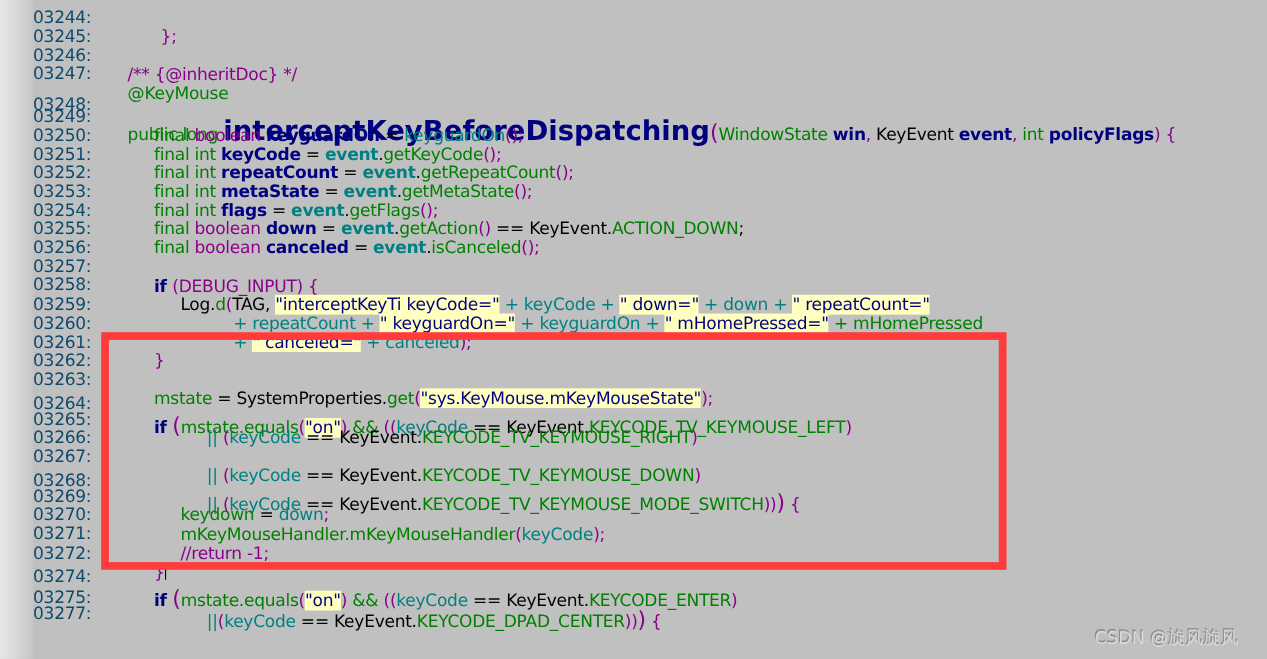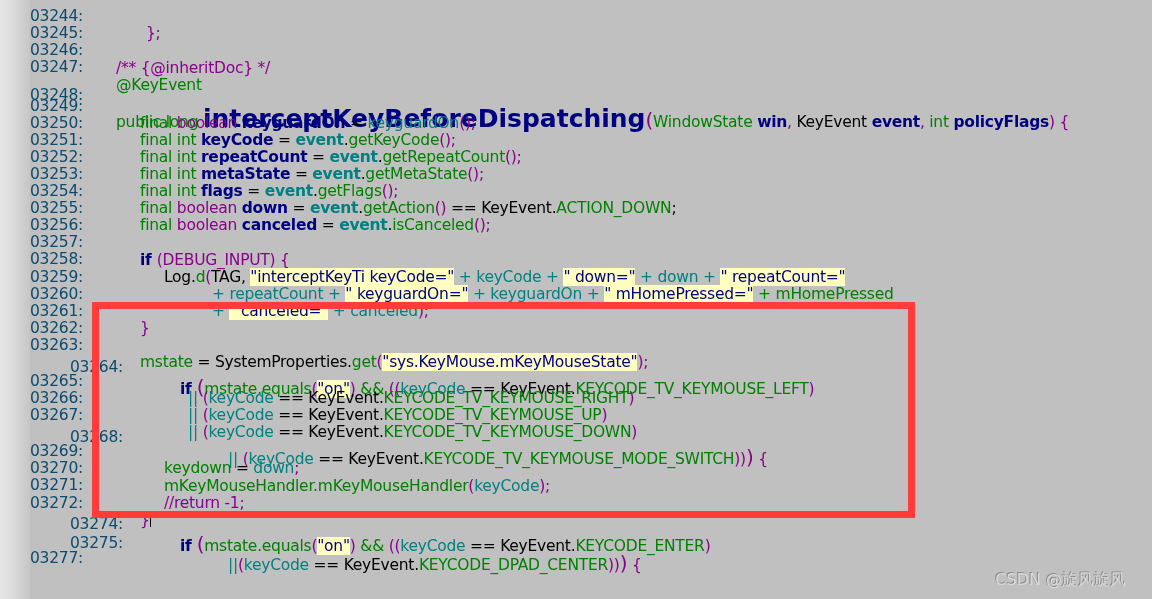--- a/index.html
+++ b/index.html
@@ -12,21 +12,21 @@
       position:absolute; left:0; top:0; width:30px; height:599px;
       background:linear-gradient(to right, #e6e6e6 0%, #dcdcdc 40%, #c6c6c6 100%);
     }
     .code {
       position:absolute; left:30px; top:-9px; right:0;
       font-size:15.5px; line-height:17.2px;
       letter-spacing:-0.25px;
     }
     .line { position:relative; height:17.1px; white-space:pre; }
     .line.tall { height:21px; line-height:24px; }
-    .line.med { height:19px; line-height:20px;margin-left:40px; }
+    .line.med { height:19px; line-height:20px; }
     .ln {
       position:absolute; left:0; width:60px;
       color:#0c4a6e; font-size:15.5px;
     }
     .src { position:absolute; left:86px; }
     .kw { color:#008000; }
     .kw2 { color:#8b008b; }
     .bkw { color:#00007f; font-weight:bold; }
     .var { color:#008080; }
     .bvar { color:#008080; font-weight:bold; }
@@ -66,21 +66,21 @@
   </div>
   <div class="line">
     <span class="ln">03245:</span>
   </div>
   <div class="line">
     <span class="ln">03246:</span>
     <span class="src cmt">/** {@inheritDoc} */</span>
   </div>
   <div class="line">
     <span class="ln">03247:</span>
-    <span class="src kw">@KeyEvent</span>
+    <span class="src kw">@KeyMouse</span>
   </div>
   <div class="line tall">
     <span class="ln">03248:</span>
     <span class="src"><span class="kw">public long </span><span class="big">interceptKeyBeforeDispatching</span><span class="pun bigp">(</span><span class="kw">WindowState </span><span class="uid">win</span><span class="pun">, </span><span class="id">KeyEvent </span><span class="uid">event</span><span class="pun">, </span><span class="kw">int </span><span class="uid">policyFlags</span><span class="pun">) {</span></span>
   </div>
   <div class="line">
     <span class="ln">03249:</span>
     <span class="src" style="left:110px"><span class="kw">final </span><span class="kw2">boolean </span><span class="bid">keyguardOn</span><span class="id"> = </span><span class="var">keyguardOn</span><span class="pun">();</span></span>
   </div>
   <div class="line">
@@ -140,21 +140,20 @@
   <div class="line med">
     <span class="ln">03264:</span>
     <span class="src" style="left:110px"><span class="bkw">if </span><span class="pun bigp">(</span><span class="kw">mstate</span><span class="kw">.</span><span class="kw">equals</span><span class="pun">(</span><span class="str">"on"</span><span class="pun">)</span><span class="kw"> &amp;&amp; </span><span class="pun">((</span><span class="var">keyCode</span><span class="id"> == </span><span class="id">KeyEvent</span><span class="id">.</span><span class="cnst">KEYCODE_TV_KEYMOUSE_LEFT</span><span class="pun">)</span></span>
   </div>
   <div class="line">
     <span class="ln">03265:</span>
     <span class="src" style="left:158px"><span class="var">|| </span><span class="pun">(</span><span class="var">keyCode</span><span class="id"> == </span><span class="id">KeyEvent</span><span class="id">.</span><span class="cnst">KEYCODE_TV_KEYMOUSE_RIGHT</span><span class="pun">)</span></span>
   </div>
   <div class="line">
     <span class="ln">03266:</span>
-    <span class="src" style="left:158px"><span class="var">|| </span><span class="pun">(</span><span class="var">keyCode</span><span class="id"> == </span><span class="id">KeyEvent</span><span class="id">.</span><span class="cnst">KEYCODE_TV_KEYMOUSE_UP</span><span class="pun">)</span></span>
   </div>
   <div class="line">
     <span class="ln">03267:</span>
     <span class="src" style="left:158px"><span class="var">|| </span><span class="pun">(</span><span class="var">keyCode</span><span class="id"> == </span><span class="id">KeyEvent</span><span class="id">.</span><span class="cnst">KEYCODE_TV_KEYMOUSE_DOWN</span><span class="pun">)</span></span>
   </div>
   <div class="line med">
     <span class="ln">03268:</span>
     <span class="src" style="left:158px"><span class="var">|| </span><span class="pun">(</span><span class="var">keyCode</span><span class="id"> == </span><span class="id">KeyEvent</span><span class="id">.</span><span class="cnst">KEYCODE_TV_KEYMOUSE_MODE_SWITCH</span><span class="pun">))</span><span class="pun bigp">)</span><span class="pun"> {</span></span>
   </div>
   <div class="line">

